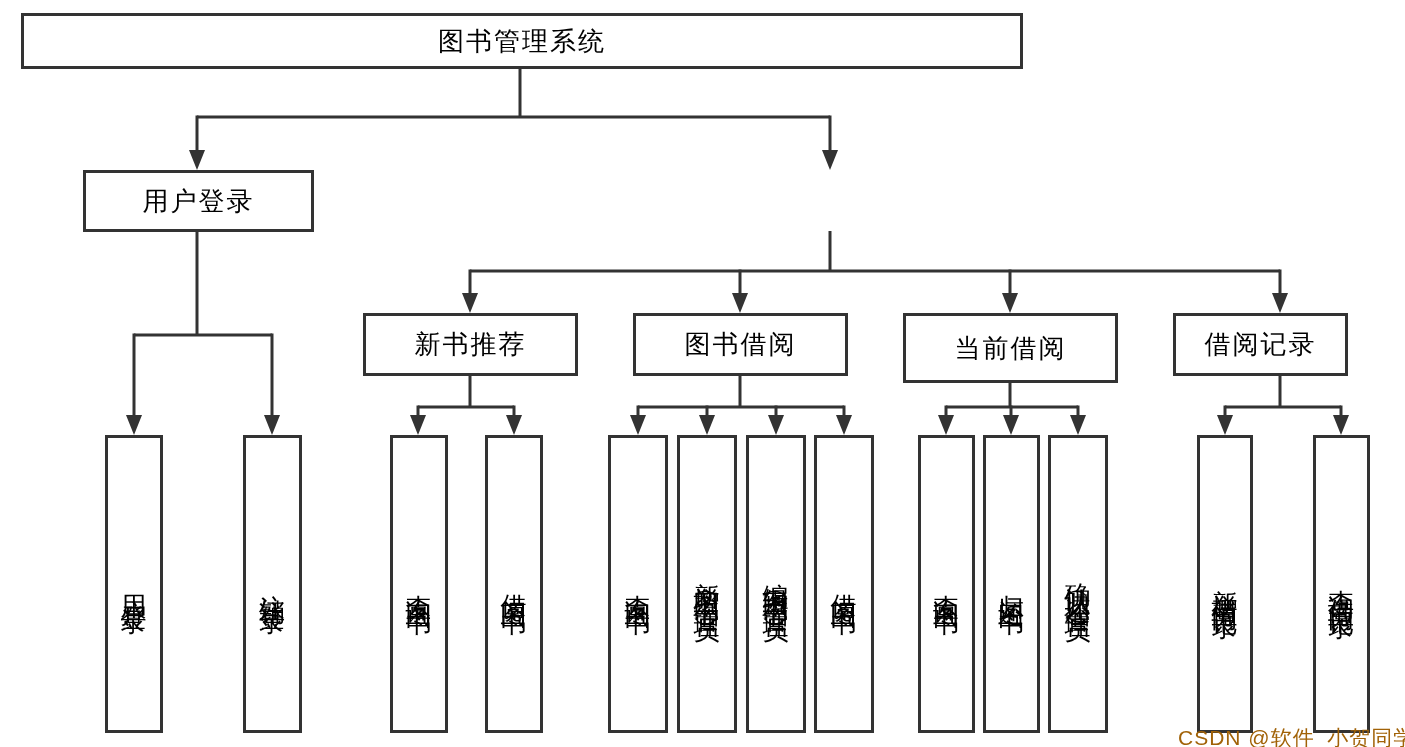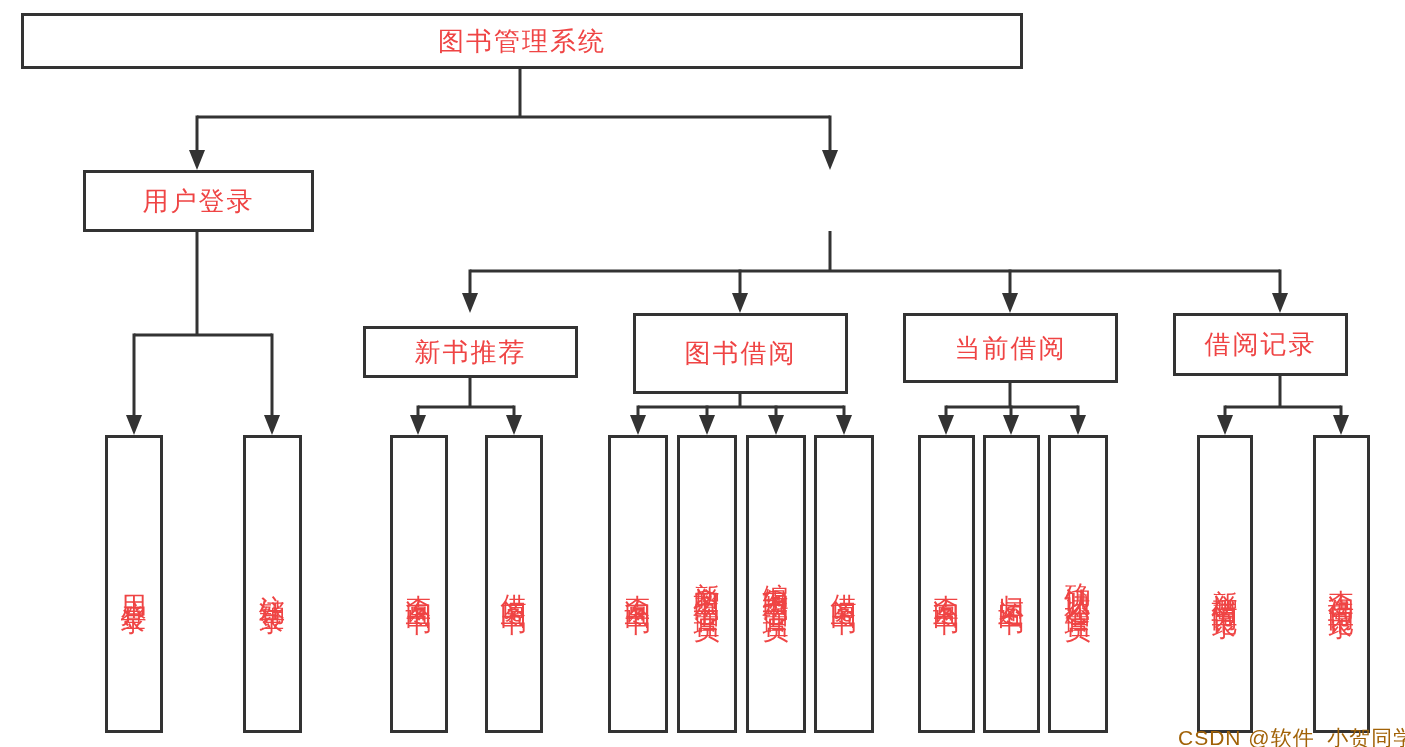--- a/index.html
+++ b/index.html
@@ -12,21 +12,21 @@
   }
   .connectors { position:absolute; left:0; top:0; }
   .node {
     position:absolute;
     box-sizing:border-box;
     background:#ffffff;
     border:3px solid #333333;
     display:flex;
     align-items:center;
     justify-content:center;
-    color:#ef4444;
+    color:#000000;
   }
   .hbox { font-size:26px; letter-spacing:2px; white-space:nowrap; }
   .vbox { font-size:26px; }
   .vbox .vtext {
     writing-mode:vertical-rl;
     letter-spacing:5px;
     line-height:1;
   }
   .watermark {
     position:absolute;
@@ -111,24 +111,24 @@
   </svg>
 
   <div class="node hbox" style="left:21px;top:13px;width:1002px;height:56px">
     <span>图书管理系统</span>
   </div>
 
   <div class="node hbox" style="left:83px;top:170px;width:231px;height:62px">
     <span>用户登录</span>
   </div>
 
-  <div class="node hbox" style="left:363px;top:326px;width:215px;height:52px">
+  <div class="node hbox" style="left:363px;top:313px;width:215px;height:63px">
     <span>新书推荐</span>
   </div>
-  <div class="node hbox" style="left:633px;top:313px;width:215px;height:81px">
+  <div class="node hbox" style="left:633px;top:313px;width:215px;height:63px">
     <span>图书借阅</span>
   </div>
   <div class="node hbox" style="left:903px;top:313px;width:215px;height:70px">
     <span>当前借阅</span>
   </div>
   <div class="node hbox" style="left:1173px;top:313px;width:175px;height:63px">
     <span>借阅记录</span>
   </div>
 
   <div class="node vbox" style="left:105px;top:435px;width:58px;height:298px">

